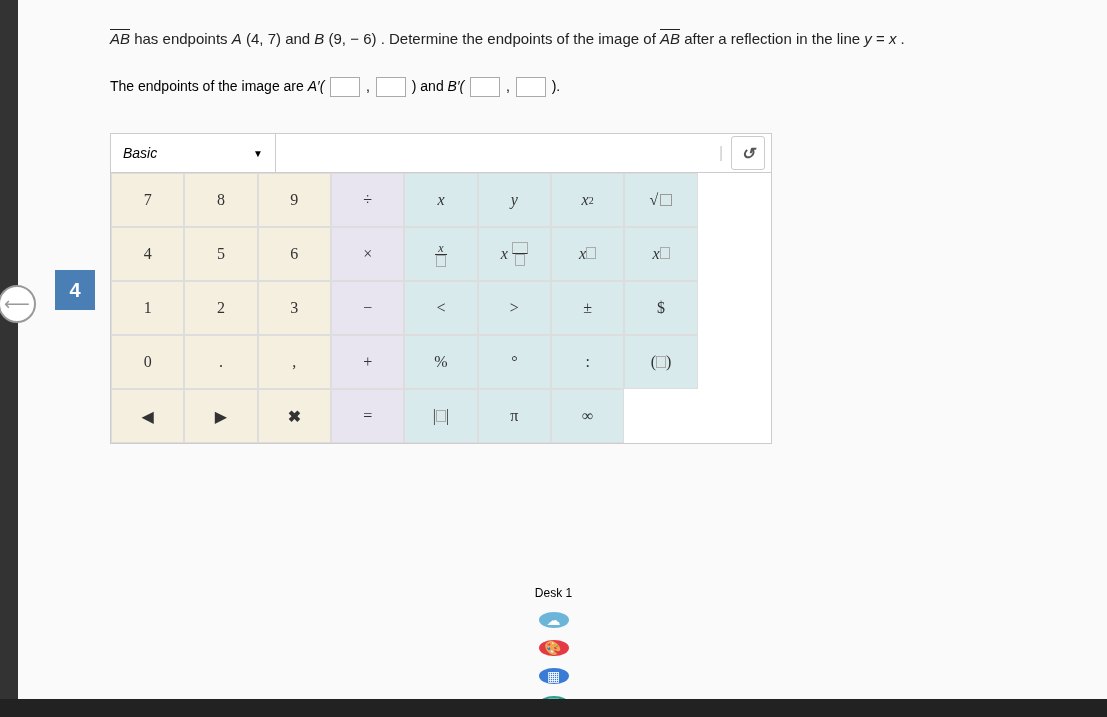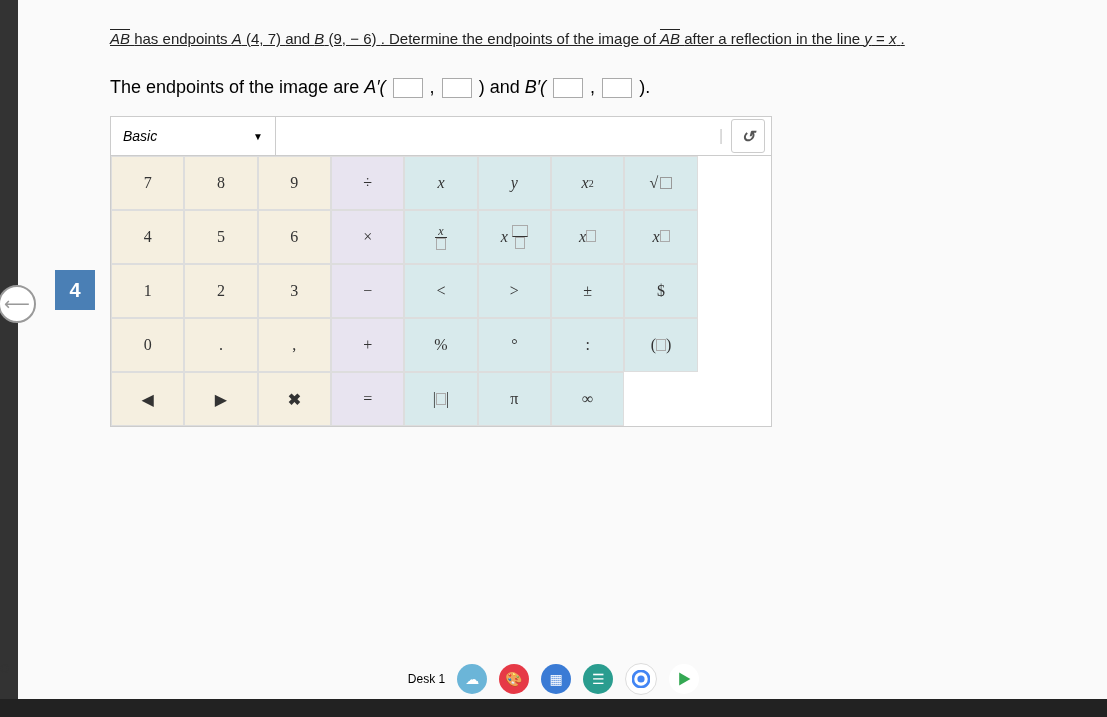--- a/index.html
+++ b/index.html
@@ -28,25 +28,24 @@
     display:flex;align-items:center;justify-content:center;
     font-size:18px;color:#999;
   }
   .content {
     padding: 30px 0 0 110px;
   }
   .question {
     font-size: 15px;
     color:#222;
     margin-bottom: 30px;
-    text-decoration: underline;
   }
   .overline { text-decoration: overline; font-style: italic;}
   .ital { font-style: italic; }
-  .answer-line { font-size: 18px; margin-bottom: 18px;}
+  .answer-line { font-size: 14px; margin-bottom: 36px;}
   .blank {
     display:inline-block;
     width:28px;height:18px;
     border:1px solid #aaa;
     background:#fff;
     vertical-align:middle;
     margin:0 2px;
   }
   .question-num {
     position:absolute;
@@ -112,20 +111,21 @@
 
   .taskbar {
     position:absolute;
     bottom:20px; left:0; right:0;
     height:36px;
     display:flex;
     align-items:center;
     justify-content:center;
     gap:12px;
     font-size:12px;
+    flex-direction:column;
   }
   .ticon{width:30px;height:30px;border-radius:50%;display:flex;align-items:center;justify-content:center;color:#fff;font-size:14px;}
   .bottom-bar{position:absolute;bottom:0;left:0;right:0;height:18px;background:#222;}
   .o-char{position:absolute;left:0;bottom:40px;font-size:16px;color:#333;}
 </style>
 </head>
 <body>
 
 <div class="left-edge"></div>
 <div class="circle-btn">⟵</div>

